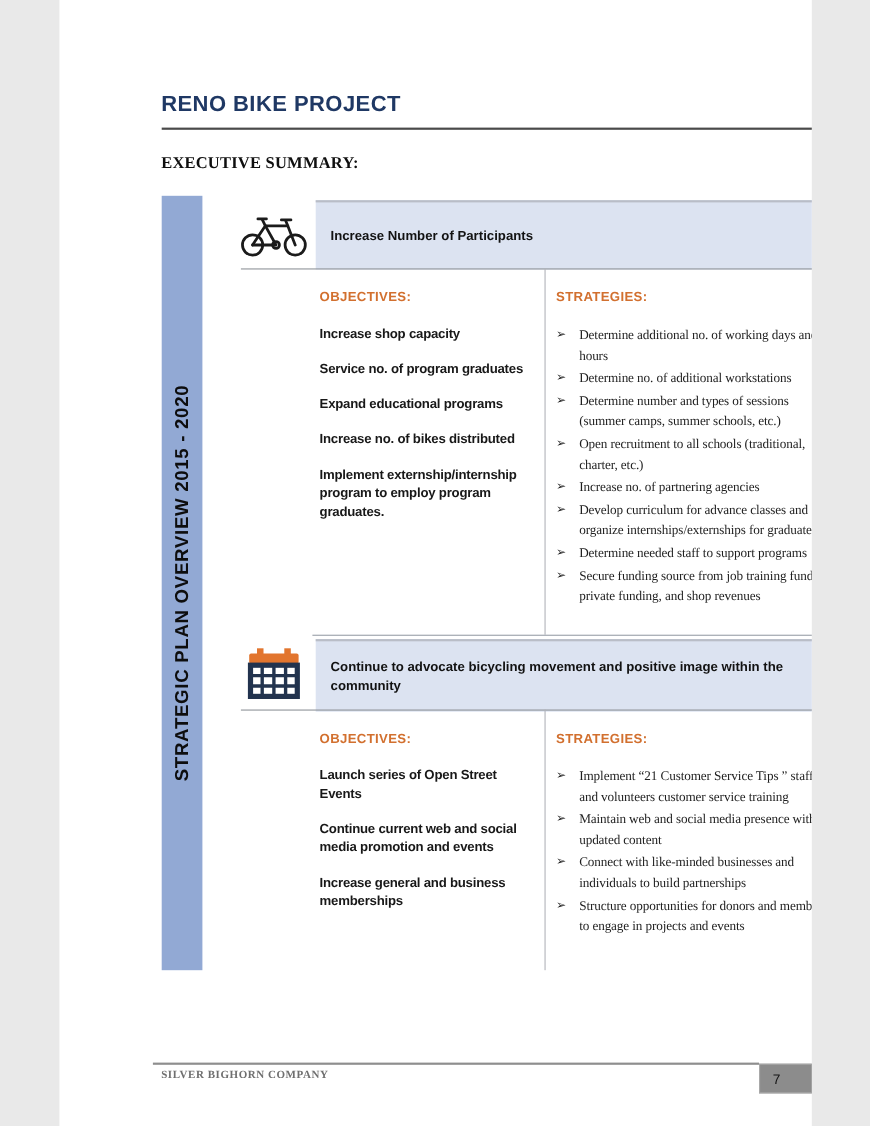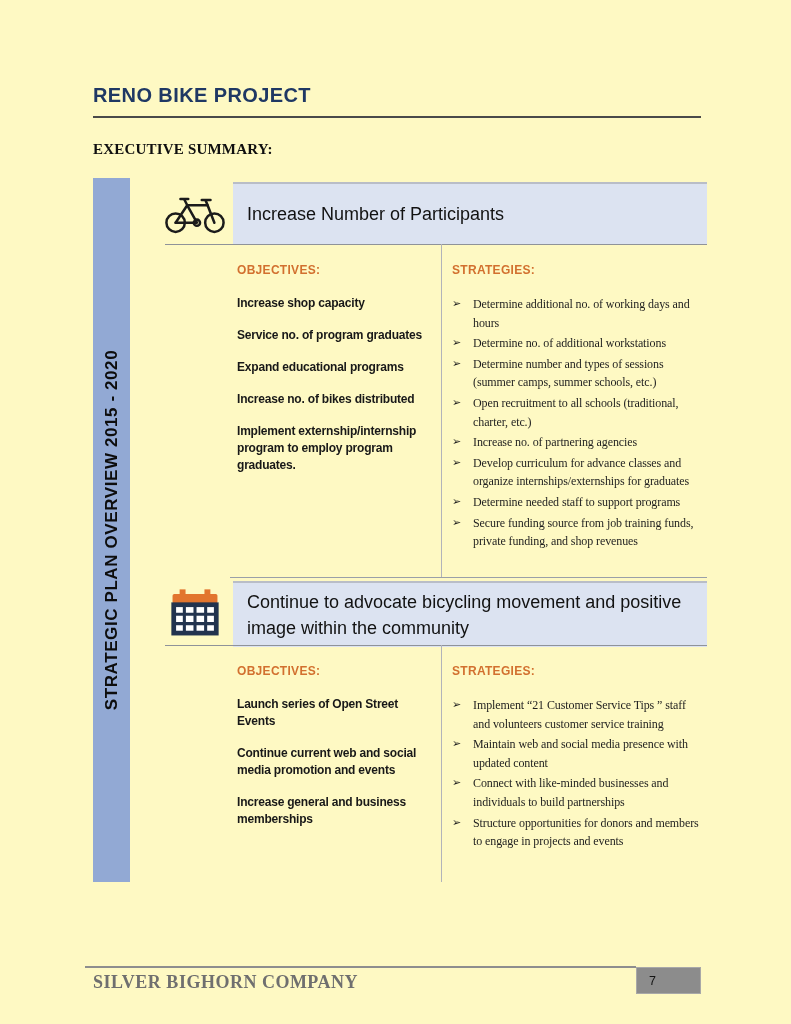--- a/index.html
+++ b/index.html
@@ -1,17 +1,17 @@
 <!DOCTYPE html>
 <html><head>
 <meta charset="utf-8">
 <style>
   html,body{margin:0;padding:0;background:#e9e9e9;}
   .page{
-    position:relative;width:791px;height:1024px;background:#fef9c3;
+    position:relative;width:684px;height:1024px;background:#ffffff;
     margin:0 auto;overflow:hidden;
     font-family:"Liberation Sans", sans-serif;color:#1a1a1a;
   }
   
   .doc-title{
     position:absolute;left:93px;top:84px;margin:0;
     font-size:20px;font-weight:bold;color:#1F3864;letter-spacing:.4px;
   }
   .title-rule{position:absolute;left:93px;top:116px;width:608px;height:2px;background:#4a4a4a;}
   .exec-summary{
@@ -28,21 +28,21 @@
     font-size:17px;font-weight:bold;color:#0d0d0d;letter-spacing:.6px;white-space:nowrap;
   }
   .section-bar{
     position:absolute;left:140px;width:474px;background:#DCE3F1;
     border-top:2px solid #b9bdc7;
     display:flex;align-items:center;
   }
   .bar-1{top:4px;height:61px;}
   .bar-2{top:403px;height:64px;}
   .section-bar .bar-title{
-    padding:0 14px;font-size:18px;font-weight:normal;color:#121212;line-height:1.45;
+    padding:0 14px;font-size:12px;font-weight:bold;color:#121212;line-height:1.45;
   }
   .icon-cell{position:absolute;display:flex;align-items:center;justify-content:center;}
   .icon-cell-1{left:68px;top:10px;width:68px;height:52px;}
   .icon-cell-2{left:72px;top:408px;width:60px;height:54px;}
   .hline{position:absolute;height:1px;background:#8f9399;}
   .hline-1{left:72px;top:66px;width:542px;}
   .hline-2{left:137px;top:399px;width:477px;background:#9aa0a8;}
   .hline-3{left:72px;top:467px;width:542px;}
   .vdivider{position:absolute;left:348px;width:1px;background:#b2b4ba;}
   .vdiv-1{top:66px;height:333px;}
@@ -65,21 +65,21 @@
     flex:0 0 21px;font-size:11px;color:#1a1a1a;padding-top:2px;
   }
   .strat-item .strat-text{
     flex:1;font-size:12px;font-weight:normal;color:#1e1e1e;line-height:1.55;letter-spacing:-.1px;font-family:Liberation Serif, serif;
   }
   
   .footer-rule{position:absolute;left:85px;top:966px;width:551px;height:2px;background:#8e8e8e;}
   .footer-company{
     position:absolute;left:93px;top:972px;
     font-family:"Liberation Serif", serif;font-weight:bold;
-    font-size:18px;color:#6f6f6f;letter-spacing:.5px;
+    font-size:10px;color:#6f6f6f;letter-spacing:.5px;
   }
   .page-num-box{
     position:absolute;left:636px;top:967px;width:65px;height:27px;
     background:#8C8C8C;border:1px solid #a8a8a8;box-sizing:border-box;
     display:flex;align-items:center;
   }
   .page-num-box .num{padding-left:12px;font-size:12.5px;color:#141414;}
   svg{display:block;}
 </style>
 </head>

